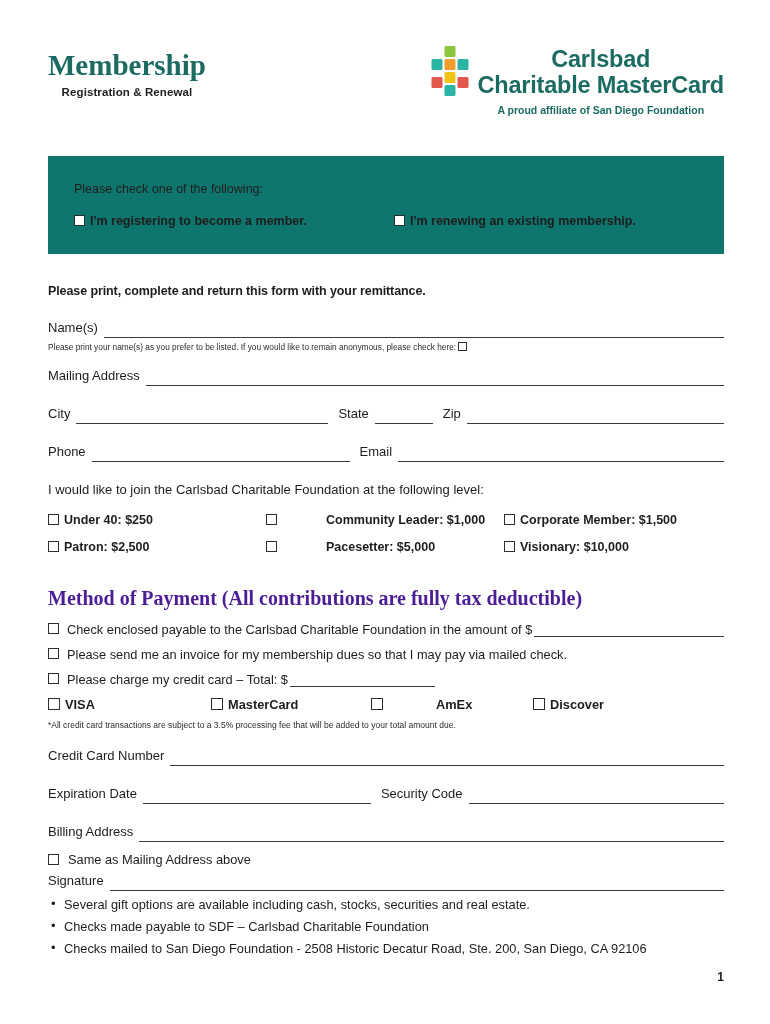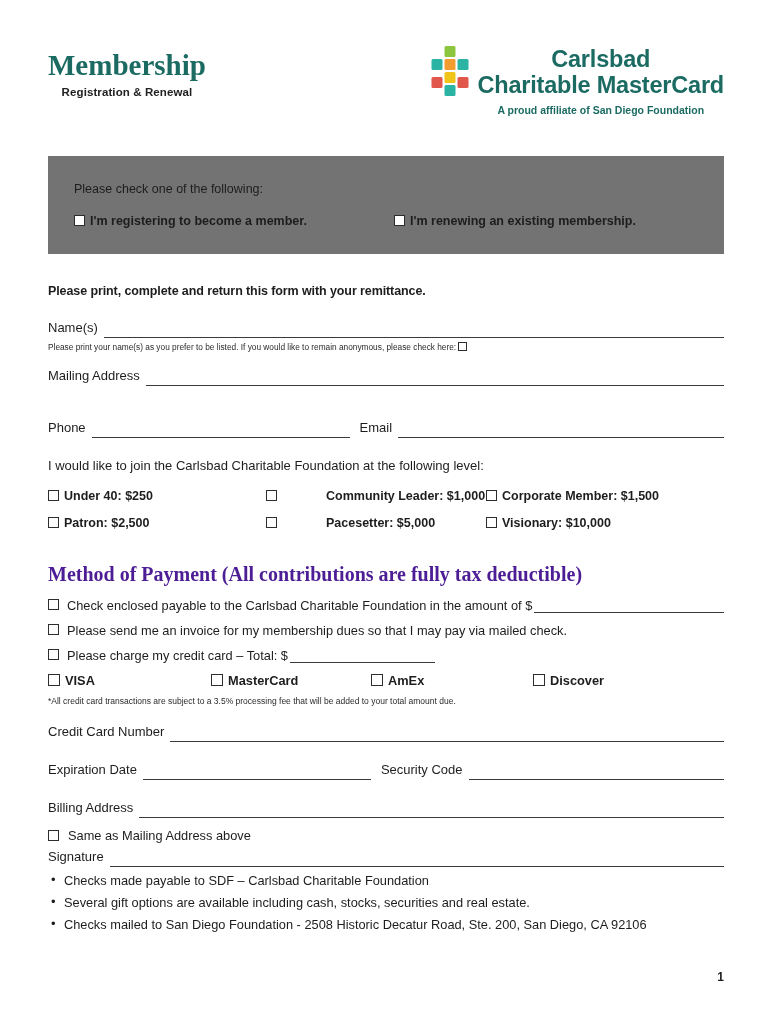--- a/index.html
+++ b/index.html
@@ -74,21 +74,21 @@
     font-size: 10.5px;
     font-weight: bold;
     color: #1b6b63;
     margin-top: 5px;
     letter-spacing: 0px;
   }
 
   
   .check-band {
     margin: 40px 46px 0 48px;
-    background: #737373;
+    background: #0f766e;
     padding: 26px 24px 26px 26px;
     box-sizing: border-box;
   }
   .band-prompt {
     font-size: 12.5px;
     color: #1d1d1d;
     margin-bottom: 18px;
   }
   .band-options {
     display: flex;
@@ -173,21 +173,21 @@
   }
   .level-item {
     display: flex;
     align-items: center;
     font-size: 12.5px;
     font-weight: bold;
     margin-bottom: 13px;
   }
   .level-item.c1 { width: 218px; }
   .level-item.c2 { width: 220px; gap: 44px; }
-  .level-item.c3 { width: 220px; }
+  .level-item.c3 { width: 220px; padding-left: 18px; }
 
   .pay-head {
     font-family: "Liberation Serif", serif;
     font-size: 20px;
     font-weight: bold;
     color: #4c1d95;
     margin: 20px 0 12px 0;
   }
 
   .pay-line {
@@ -214,21 +214,21 @@
     margin: 8px 0 6px 0;
   }
   .card-opt {
     display: flex;
     align-items: center;
     font-size: 12.8px;
     font-weight: bold;
   }
   .card-opt.w1 { width: 163px; }
   .card-opt.w2 { width: 160px; }
-  .card-opt.w3 { width: 162px; }
+  .card-opt.w3 { width: 162px; gap: 48px; }
 
   .fineprint {
     font-size: 8.5px;
     color: #2b2b2b;
     margin: 8px 0 16px 0;
   }
 
   .bullets {
     margin: 6px 0 0 0;
     padding: 0;
@@ -322,20 +322,28 @@
       <span>Please print your name(s) as you prefer to be listed. If you would like to remain anonymous, please check here:</span>
       <span class="cbox-sm"></span>
     </div>
 
     <div class="fld-row">
       <span class="fld-label">Mailing Address</span>
       <span class="rule"></span>
     </div>
     <div class="spacer-14"></div>
 
+    <div class="fld-row">
+      <span class="fld-label">City</span>
+      <span class="rule" style="flex:0 0 252px;"></span>
+      <span class="fld-label" style="padding-left:10px;">State</span>
+      <span class="rule" style="flex:0 0 58px;"></span>
+      <span class="fld-label" style="padding-left:10px;">Zip</span>
+      <span class="rule"></span>
+    </div>
     <div class="spacer-14"></div>
 
     <div class="fld-row">
       <span class="fld-label">Phone</span>
       <span class="rule" style="flex:0 0 258px;"></span>
       <span class="fld-label" style="padding-left:10px;">Email</span>
       <span class="rule"></span>
     </div>
 
     <div class="level-intro">I would like to join the Carlsbad Charitable Foundation at the following level:</div>
@@ -430,21 +438,21 @@
       <span class="cbox"></span>
       <span>Same as Mailing Address above</span>
     </label>
 
     <div class="fld-row">
       <span class="fld-label">Signature</span>
       <span class="rule"></span>
     </div>
 
     <ul class="bullets">
+      <li>Several gift options are available including cash, stocks, securities and real estate.</li>
       <li>Checks made payable to SDF – Carlsbad Charitable Foundation</li>
-      <li>Several gift options are available including cash, stocks, securities and real estate.</li>
       <li>Checks mailed to San Diego Foundation - 2508 Historic Decatur Road, Ste. 200, San Diego, CA 92106</li>
     </ul>
 
   </div>
 
   <div class="page-num">1</div>
 </div>
 
 </body></html>

